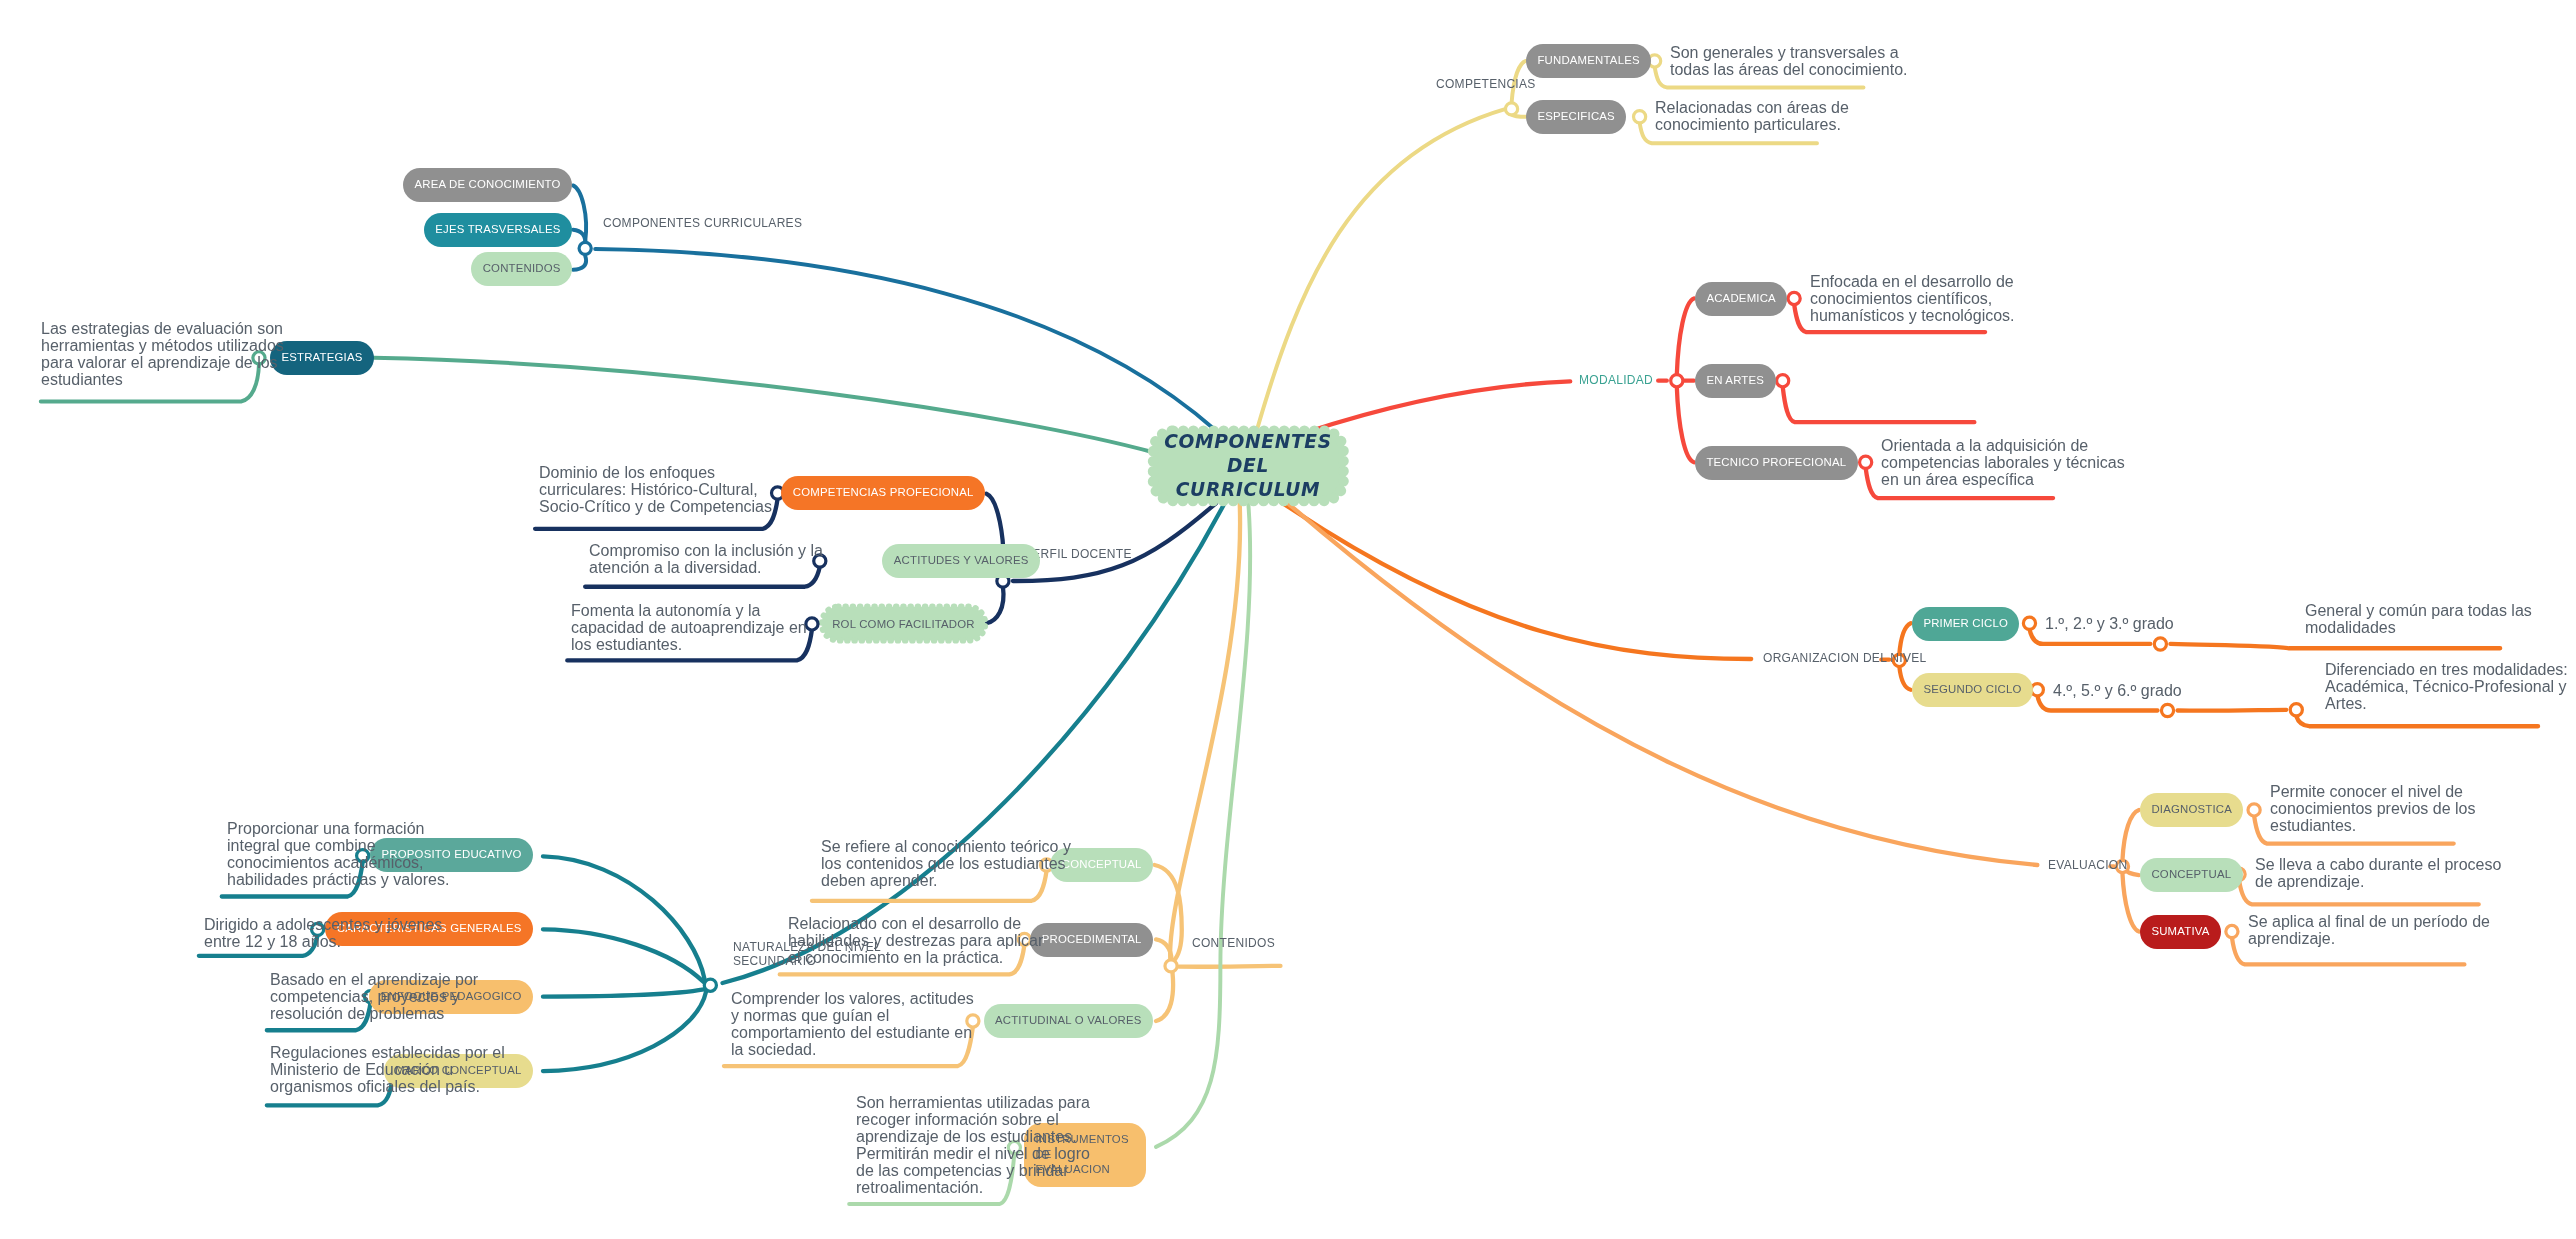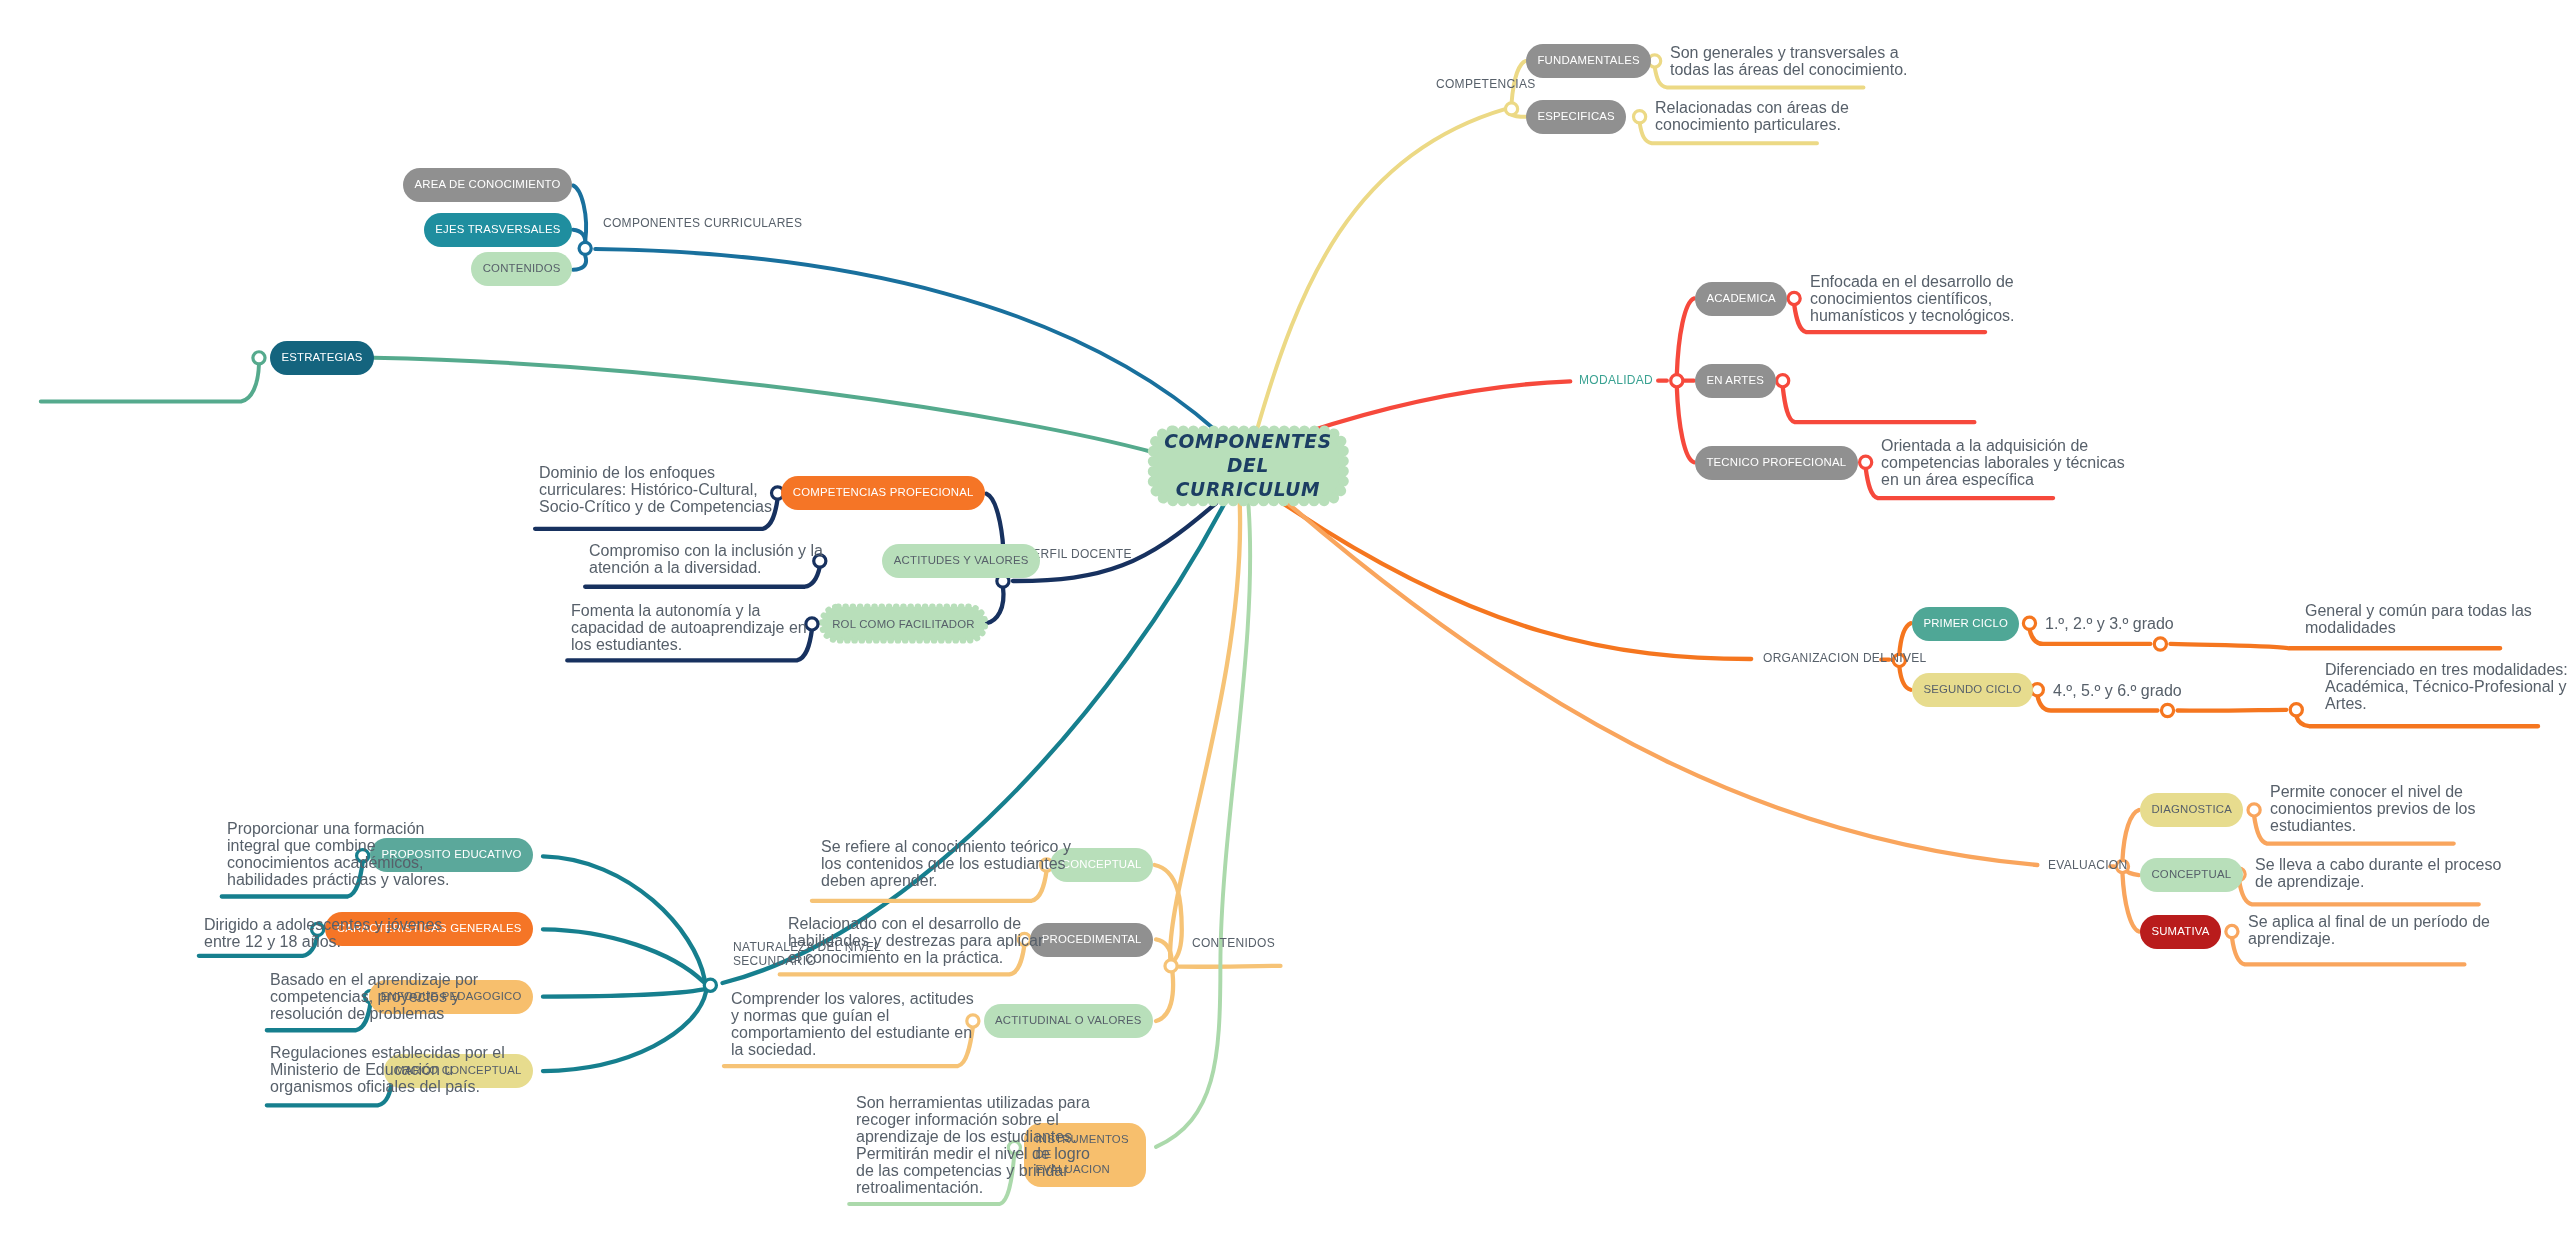--- a/index.html
+++ b/index.html
@@ -199,20 +199,24 @@
   <div class="desc" style="left:1670px;top:44px">Son generales y transversales a
 todas las áreas del conocimiento.</div>
   <div class="desc" style="left:1655px;top:99px">Relacionadas con áreas de
 conocimiento particulares.</div>
 
   <div class="node c-gray" style="right:2004px;top:168px">AREA DE CONOCIMIENTO</div>
   <div class="node c-teal" style="right:2004px;top:213px">EJES TRASVERSALES</div>
   <div class="node c-green" style="right:2004px;top:252px">CONTENIDOS</div>
 
   <div class="node c-dteal" style="left:270px;top:341px">ESTRATEGIAS</div>
+  <div class="desc" style="left:41px;top:320px">Las estrategias de evaluación son
+herramientas y métodos utilizados
+para valorar el aprendizaje de los
+estudiantes</div>
 
   <div class="node c-gray" style="left:1695px;top:282px">ACADEMICA</div>
   <div class="node c-gray" style="left:1695px;top:364px">EN ARTES</div>
   <div class="node c-gray" style="left:1695px;top:446px">TECNICO PROFECIONAL</div>
   <div class="desc" style="left:1810px;top:273px">Enfocada en el desarrollo de
 conocimientos científicos,
 humanísticos y tecnológicos.</div>
   <div class="desc" style="left:1881px;top:437px">Orientada a la adquisición de
 competencias laborales y técnicas
 en un área específica</div>

